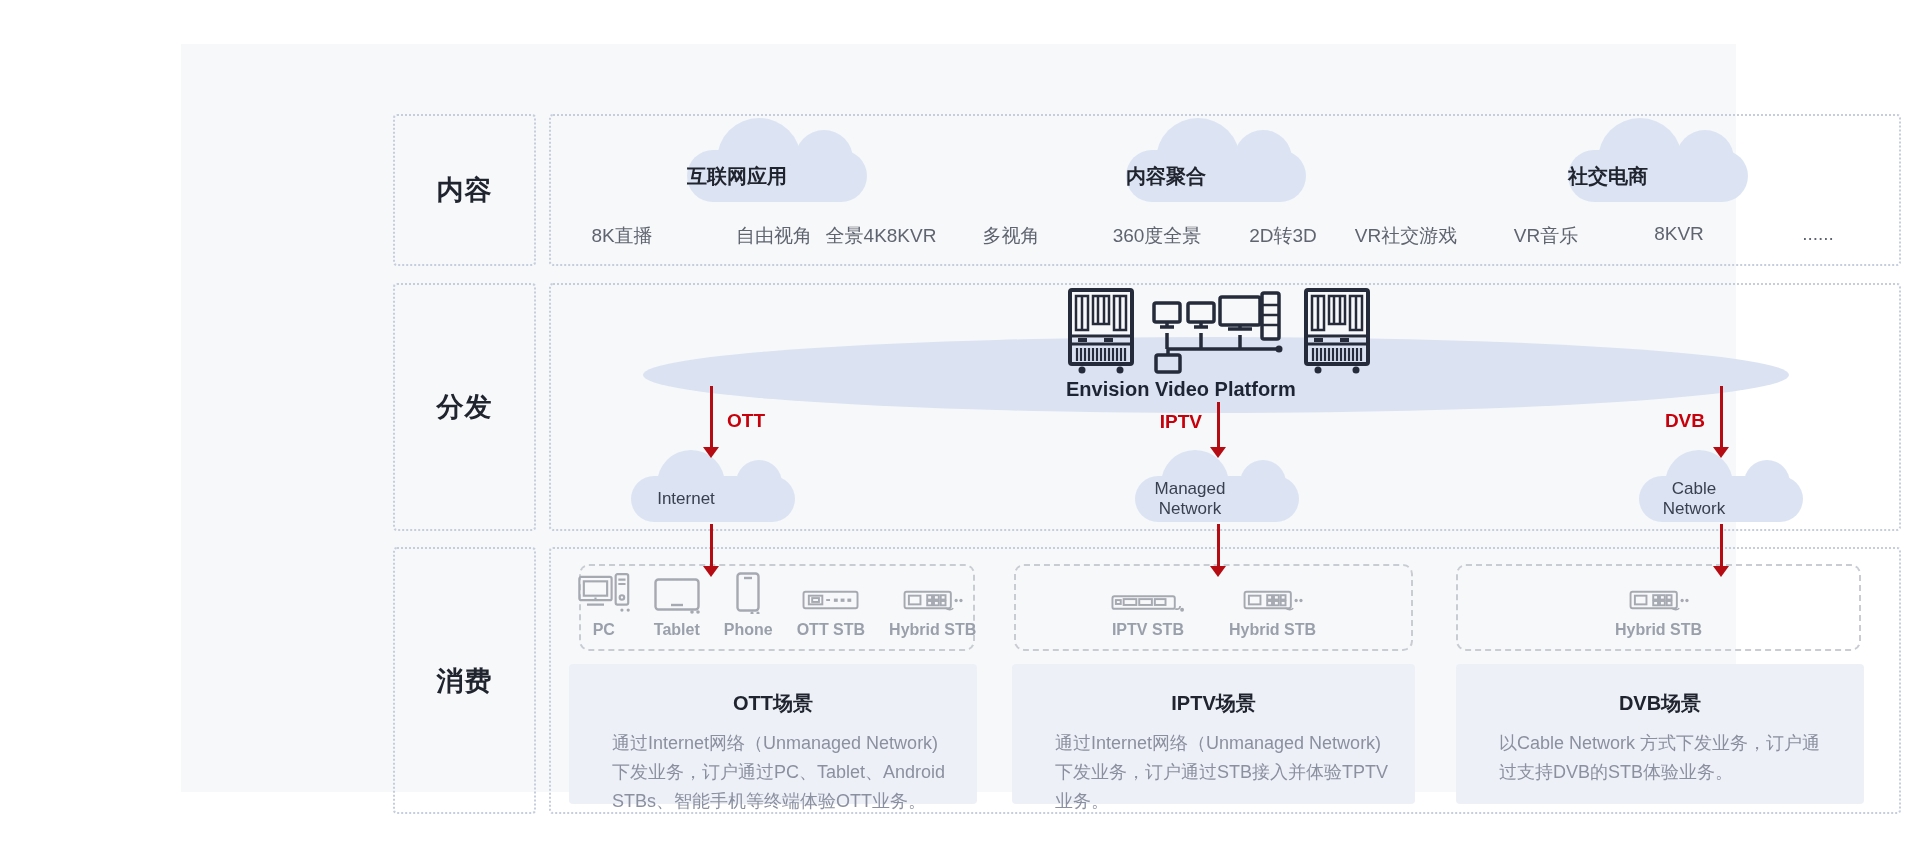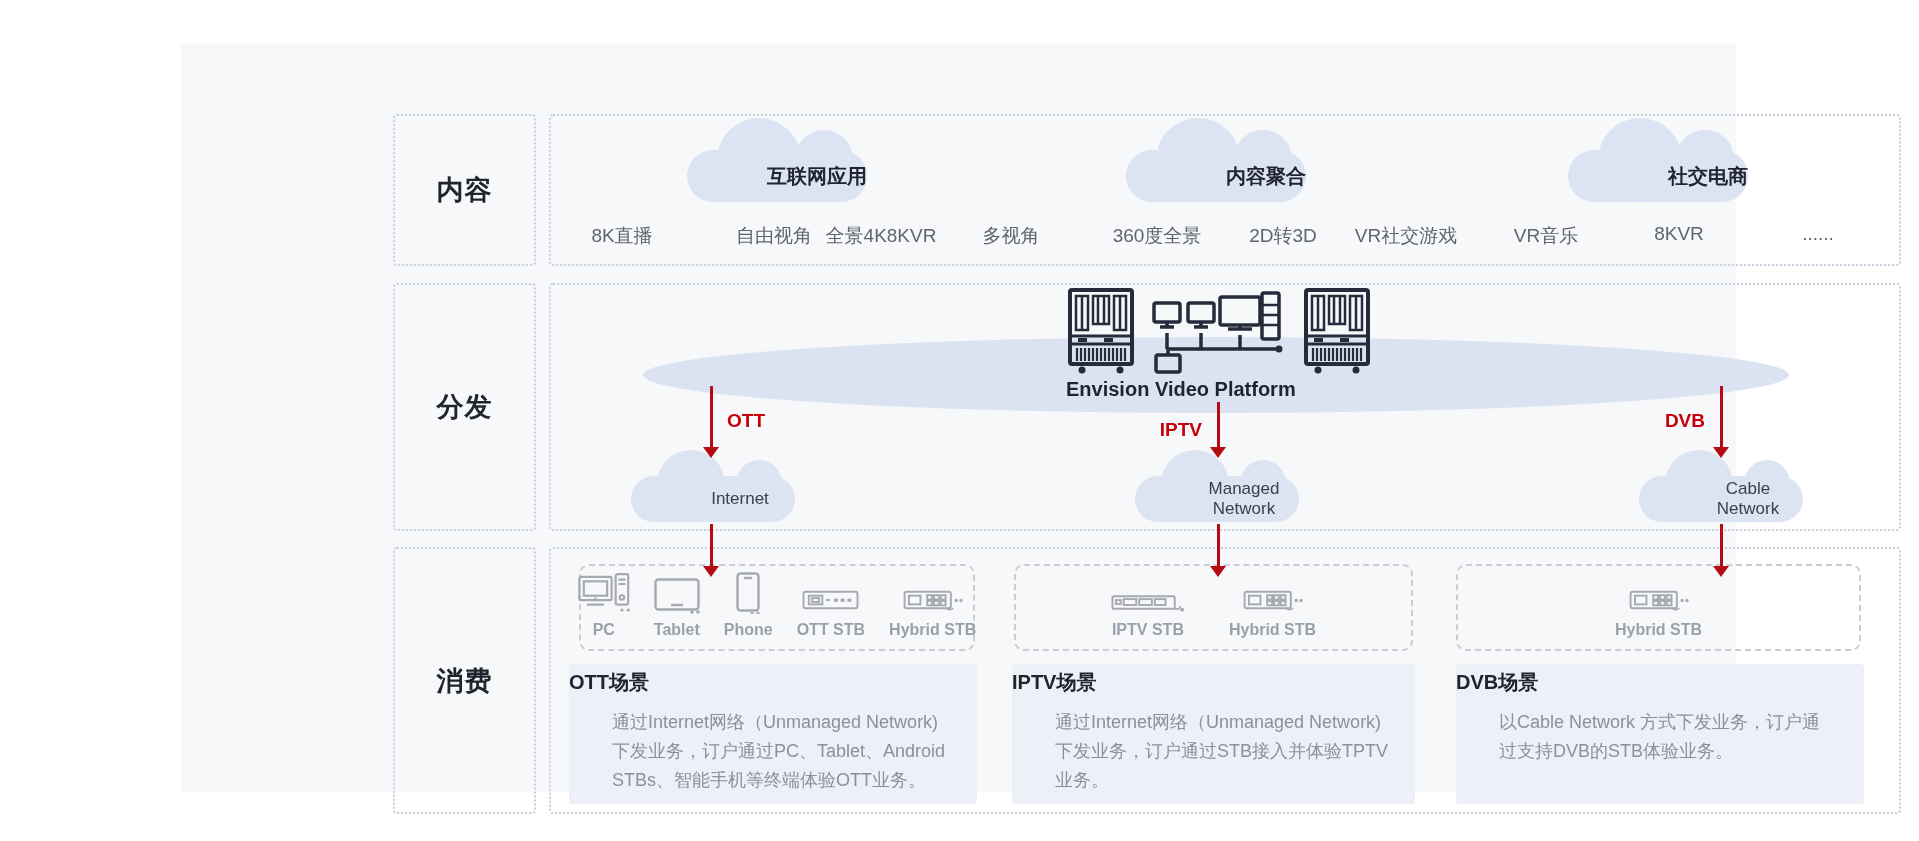--- a/index.html
+++ b/index.html
@@ -5,21 +5,21 @@
   * { box-sizing: border-box; }
   body { margin:0; background:#ffffff; font-family:"Liberation Sans","DejaVu Sans",sans-serif; }
   .canvas { position:relative; width:1919px; height:841px; background:#ffffff; overflow:hidden; }
   .panel { position:absolute; left:181px; top:44px; width:1555px; height:748px; background:#f7f8f9; }
 
   .dotted-box { position:absolute; border:2px dotted #c6cede; border-radius:4px; }
   .label-box { left:212px; width:143px; display:flex; align-items:center; justify-content:center; }
   .layer-label { font-size:27px; font-weight:bold; color:#20242e; letter-spacing:1px; }
 
   
-  .cloud { position:absolute; background:#dce4f4; display:flex; align-items:center; justify-content:flex-end; }
+  .cloud { position:absolute; background:#dce4f4; display:flex; align-items:center; justify-content:flex-start; }
   .cloud::before, .cloud::after { content:""; position:absolute; border-radius:50%; background:#dce4f4; z-index:0; }
   .content-cloud { width:180px; height:52px; border-radius:28px; top:106px; }
   .content-cloud::before { left:30px; top:-32px; width:84px; height:84px; }
   .content-cloud::after  { right:14px; top:-20px; width:58px; height:58px; }
   .content-cloud .cloud-label { position:relative; z-index:1; font-size:20px; font-weight:bold; color:#20242e; }
   .net-cloud { width:164px; height:46px; border-radius:26px; top:432px; }
   .net-cloud::before { left:26px; top:-26px; width:68px; height:68px; }
   .net-cloud::after  { right:13px; top:-16px; width:46px; height:46px; }
   .net-cloud .cloud-label { position:relative; z-index:1; width:110px; text-align:center;
       font-size:17px; line-height:1.15; color:#39404f; }
@@ -44,21 +44,21 @@
   .arrow-label.left  { right:16px; }
 
   
   .device-box { position:absolute; top:520px; height:87px; border:2px dashed #c9ccd3;
       border-radius:10px; display:flex; align-items:flex-end; justify-content:center;
       padding-bottom:10px; }
   .device { display:flex; flex-direction:column; align-items:center; justify-content:flex-end; gap:7px; }
   .dev-label { font-size:16px; color:#9aa0ab; white-space:nowrap;font-weight:bold; }
 
   .scene-card { position:absolute; top:620px; height:140px; background:#eef0f7; border-radius:4px; }
-  .scene-title { margin-top:5px; text-align:left; font-size:20px; font-weight:bold; color:#20242e; }
+  .scene-title { margin-top:26px; text-align:center; font-size:20px; font-weight:bold; color:#20242e; }
   .scene-desc { margin:12px 27px 0 43px; font-size:18px; line-height:1.62; color:#8b90a0; }
 </style>
 </head>
 <body>
 
 <svg width="0" height="0" style="position:absolute" aria-hidden="true">
   <defs>
     <symbol id="ic-pc" viewBox="0 0 58 46">
       <g stroke="#a6a9b1" stroke-width="2.4" fill="none">
         <rect x="1.5" y="5" width="36" height="26" rx="2"></rect>
@@ -219,21 +219,21 @@
     <div class="platform-label">Envision Video Platform</div>
 
     <div class="arrow" style="left:530px;top:342px;">
       <div class="arrow-line" style="height:61px;"></div>
       <div class="arrow-head" style="top:61px;"></div>
       <span class="arrow-label right" style="top:24px;">OTT</span>
     </div>
     <div class="arrow" style="left:1037px;top:358px;">
       <div class="arrow-line" style="height:45px;"></div>
       <div class="arrow-head" style="top:45px;"></div>
-      <span class="arrow-label left" style="top:9px;margin-top:8px;">IPTV</span>
+      <span class="arrow-label left" style="top:9px;">IPTV</span>
     </div>
     <div class="arrow" style="left:1540px;top:342px;">
       <div class="arrow-line" style="height:61px;"></div>
       <div class="arrow-head" style="top:61px;"></div>
       <span class="arrow-label left" style="top:24px;">DVB</span>
     </div>
 
     <div class="cloud net-cloud" style="left:450px;">
       <span class="cloud-label">Internet</span>
     </div>

